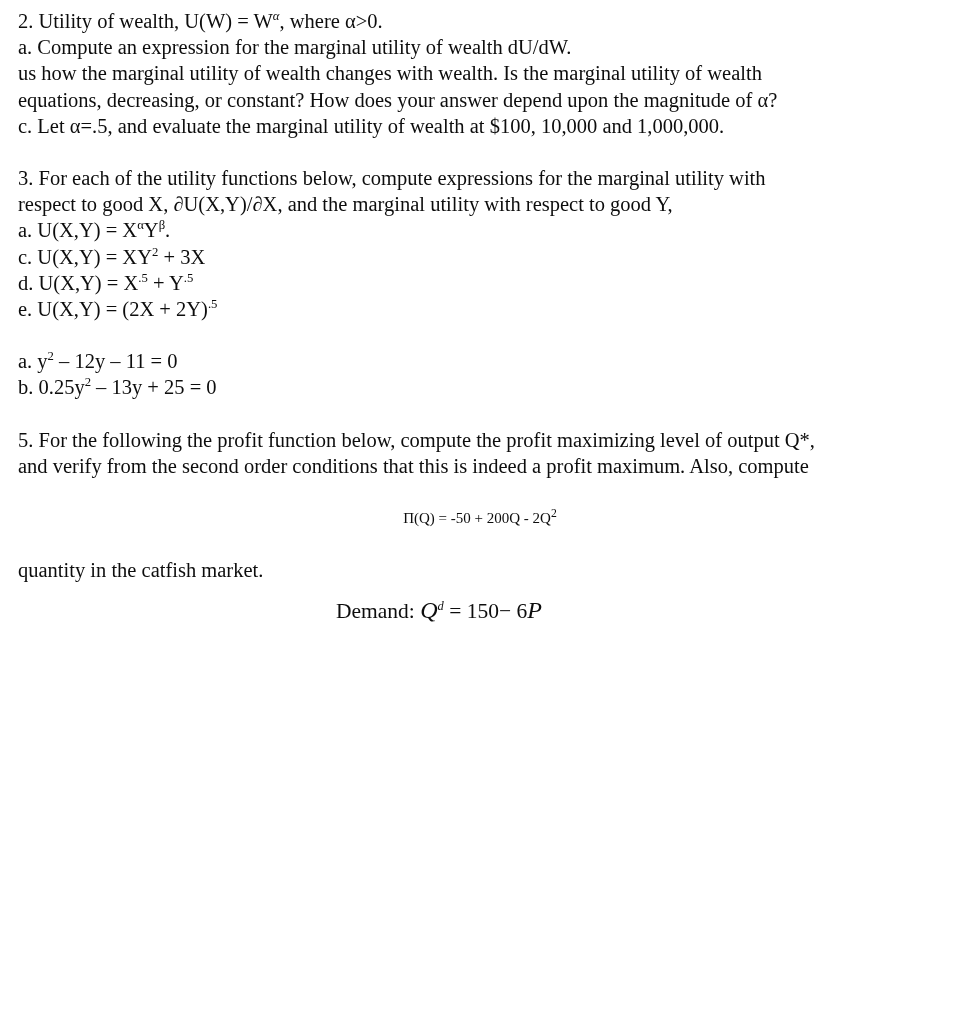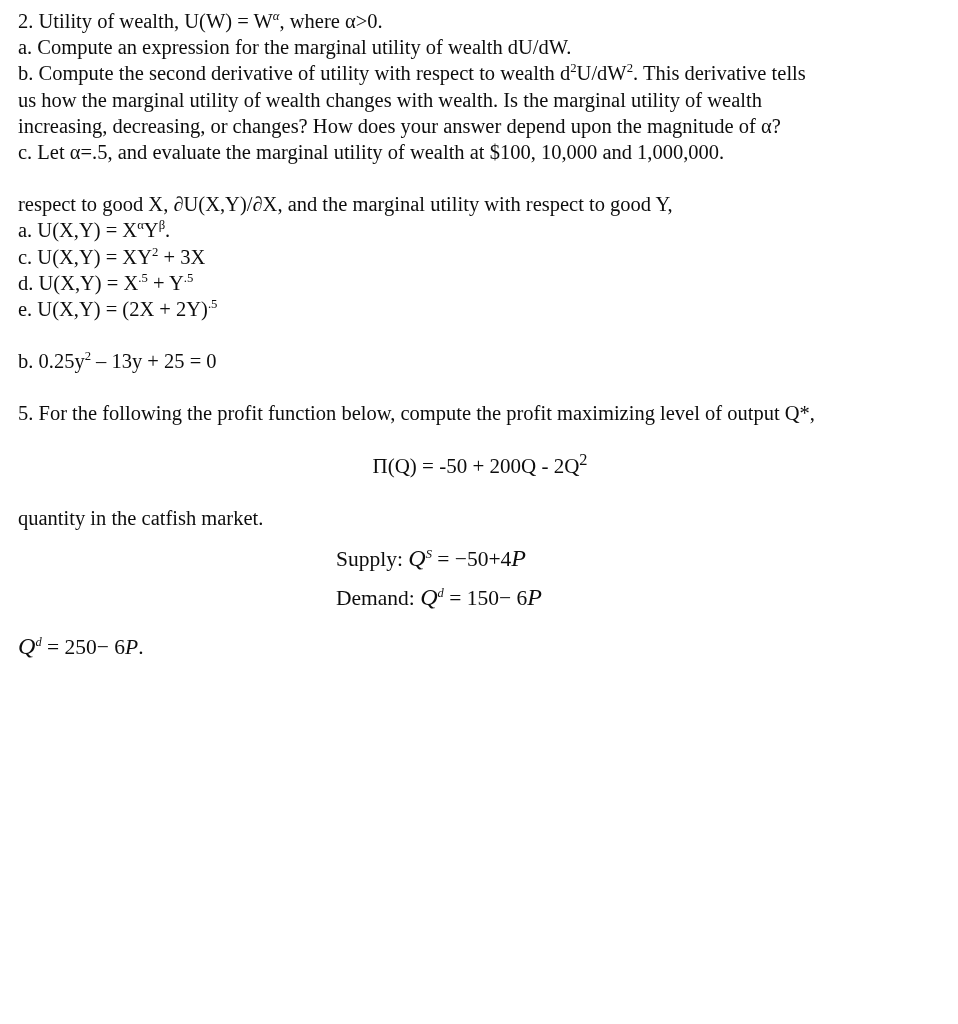--- a/index.html
+++ b/index.html
@@ -44,21 +44,21 @@
     font-size: 0.78em;
   }
   .it {
     font-style: italic;
   }
   .partial {
     font-style: italic;
     font-family: "Liberation Serif", "DejaVu Serif", serif;
   }
   .eq-center {
-    font-size: 21px;
+    font-size: 15px;
     line-height: 26px;
     text-align: center;
   }
   
   .matheq {
     font-size: 21.5px;
     line-height: 38px;
     white-space: pre;
   }
   .matheq .lbl {
@@ -85,63 +85,63 @@
   }
 </style>
 </head>
 <body>
 
 <div id="page">
 
   <div class="block">
     <div class="line"><span>2. Utility of wealth, U(W) = </span><span>W</span><sup class="it">α</sup><span>, where α&gt;0.</span></div>
     <div class="line"><span>a. Compute an expression for the marginal utility of wealth dU/dW.</span></div>
-    <div class="line"><span>b. Compute the second derivative of utility with respect to wealth d</span><sup>2</sup><span>U/dW</span><sup>2</sup><span>. This derivative tells</span></div>
     <div class="line"><span>us how the marginal utility of wealth changes with wealth. Is the marginal utility of wealth</span></div>
-    <div class="line"><span>increasing, decreasing, or changes? How does your answer depend upon the magnitude of α?</span></div>
+    <div class="line"><span>equations, decreasing, or constant? How does your answer depend upon the magnitude of α?</span></div>
     <div class="line"><span>c. Let α=.5, and evaluate the marginal utility of wealth at $100, 10,000 and 1,000,000.</span></div>
   </div>
 
   <div class="gap"></div>
 
   <div class="block">
+    <div class="line"><span>3. For each of the utility functions below, compute expressions for the marginal utility with</span></div>
     <div class="line"><span>respect to good X, </span><span class="partial">∂</span><span>U(X,Y)/</span><span class="partial">∂</span><span>X, and the marginal utility with respect to good Y,</span></div>
 
     <div class="line"><span>a. U(X,Y) = X</span><sup>α</sup><span>Y</span><sup>β</sup><span>.</span></div>
     <div class="line"><span>c. U(X,Y) = XY</span><sup>2</sup><span> + 3X</span></div>
     <div class="line"><span>d. U(X,Y) = X</span><sup>.5</sup><span> + Y</span><sup>.5</sup></div>
     <div class="line"><span>e. U(X,Y) = (2X + 2Y)</span><sup>.5</sup></div>
   </div>
 
   <div class="gap"></div>
 
   <div class="block">
+    <div class="line"><span>a. y</span><sup>2</sup><span> – 12y – 11 = 0</span></div>
     <div class="line"><span>b. 0.25y</span><sup>2</sup><span> – 13y + 25 = 0</span></div>
   </div>
 
   <div class="gap"></div>
 
   <div class="block">
     <div class="line"><span>5. For the following the profit function below, compute the profit maximizing level of output Q*,</span></div>
+    <div class="line"><span>and verify from the second order conditions that this is indeed a profit maximum. Also, compute</span></div>
   </div>
 
   <div class="gap"></div>
 
   <div class="eq-center"><span>Π(Q) = -50 + 200Q - 2Q</span><sup class="tall">2</sup></div>
 
   <div class="gap"></div>
 
   <div class="block">
     <div class="line"><span>quantity in the catfish market.</span></div>
   </div>
 
   <div style="height:8px"></div>
 
-  <div class="matheq indent-eq"><span class="lbl">Supply: </span><span class="var">Q</span><sup>S</sup><span class="num"> = −50+4</span><span class="var">P</span></div>
 
   <div class="matheq indent-eq"><span class="lbl">Demand: </span><span class="var">Q</span><sup>d</sup><span class="num"> = 150− 6</span><span class="var">P</span></div>
 
   <div class="gap-sm"></div>
 
 
-  <div class="eq-inline"><span class="var" style="font-style:italic;font-size:1.12em">Q</span><sup style="font-style:italic;font-size:0.58em">d</sup><span> = 250− 6</span><span style="font-style:italic;font-size:1.0em">P</span><span>.</span></div>
 
 </div>
 
 </body></html>

